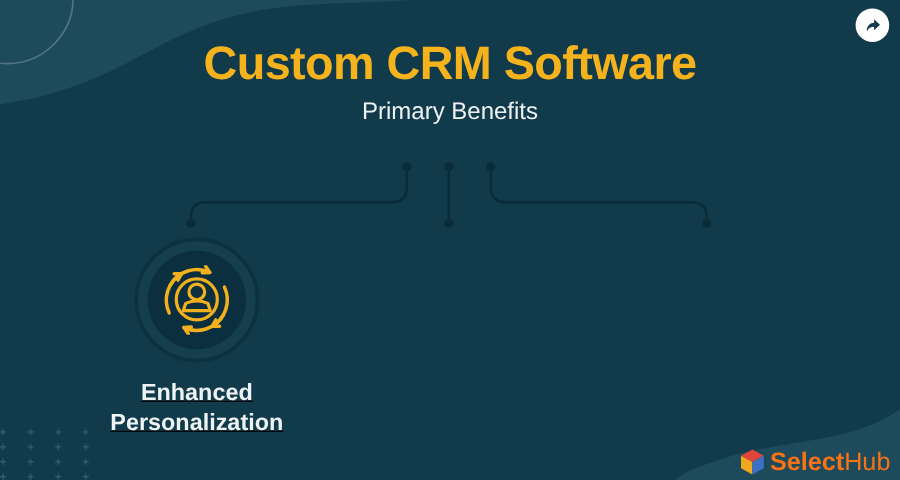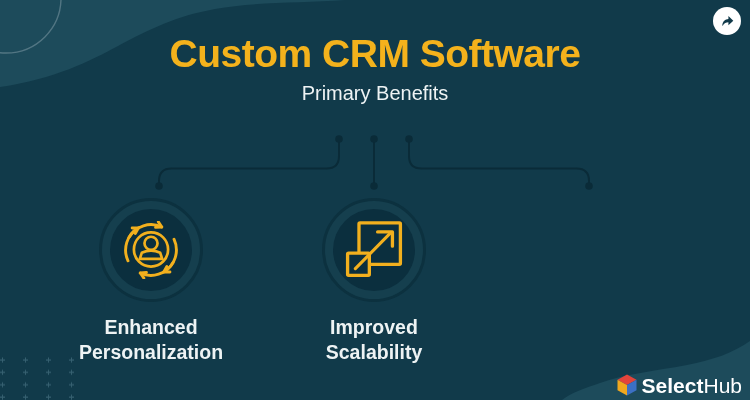--- a/index.html
+++ b/index.html
@@ -28,21 +28,21 @@
 
   .share-btn{
     position:absolute;top:7px;left:713px;width:28px;height:28px;z-index:3;
     background:var(--share-bg);border:none;border-radius:50%;
     display:flex;align-items:center;justify-content:center;cursor:pointer;padding:0;
   }
   .share-btn svg{display:block;}
   .share-arrow{fill:var(--share-arrow);}
 
   .benefit{position:absolute;top:198px;width:210px;text-align:center;z-index:2;}
-  .benefit.b0{left:46px;} .benefit.b1{left:269px;} .benefit.b2{left:485px;}
+  .benefit.b0{left:59px;text-decoration:underline;} .benefit.b1{left:269px;} .benefit.b2{left:485px;}
   .icon-circle{
     width:104px;height:104px;margin:0 auto;border-radius:50%;
     background:var(--circle-fill);border:3px solid var(--circle-ring);
     box-sizing:border-box;display:flex;align-items:center;justify-content:center;
   }
   .icon-disc{
     width:82px;height:82px;border-radius:50%;background:var(--circle-inner);
     display:flex;align-items:center;justify-content:center;
   }
   .icon-disc svg{display:block;}
@@ -51,21 +51,21 @@
   .icon-dot{fill:var(--accent);stroke:none;}
   .benefit-label{
     margin-top:13px;font-size:19.5px;font-weight:bold;color:var(--text);
     line-height:1.3;white-space:pre-line;
   }
 
   .logo{
     position:absolute;right:8px;bottom:4px;z-index:3;display:flex;
     align-items:center;gap:5px;cursor:pointer;
   }
-  .logo-text{font-size:21px;color:#ffffff;line-height:1;}
+  .logo-text{font-size:21px;color:#f97316;line-height:1;}
   .logo-bold{font-weight:bold;}
   .logo-reg{font-weight:normal;}
   .cube-top{fill:var(--logo-red);} .cube-left{fill:var(--logo-yellow);} .cube-right{fill:var(--logo-blue);}
 </style>
 </head>
 <body>
 
 <div class="canvas">
 
   <svg class="decor" width="750" height="400" viewBox="0 0 750 400">
@@ -117,34 +117,20 @@
           <path class="icon-stroke" style="stroke-width:2.8" d="M21.1,55.1 L17.7,50.2 L23.6,49.7"></path>
           <path class="icon-stroke" style="stroke-width:2.8" d="M5.8,38.4 A24.5,24.5 0 0 1 15.75,6.8"></path>
           <path class="icon-stroke" style="stroke-width:2.8" d="M9.8,6.8 L15.8,6.8 L12.8,12.0"></path>
         </svg>
       </div>
     </div>
     <div class="benefit-label">Enhanced
 Personalization</div>
   </div>
 
-  <div class="benefit b1">
-    <div class="icon-circle">
-      <div class="icon-disc">
-        <svg width="58" height="58" viewBox="0 0 56 56">
-          <rect class="icon-stroke" style="stroke-width:3.2" x="13.5" y="1.8" width="40" height="40" rx="1"></rect>
-          <rect class="icon-bgfill" style="stroke-width:3.2" x="2.5" y="31" width="21" height="21.5" rx="1"></rect>
-          <path class="icon-stroke" style="stroke-width:3" d="M10,46 L43.5,12"></path>
-          <path class="icon-stroke" style="stroke-width:3.2" d="M31.5,10.5 H45.8 V24.3"></path>
-        </svg>
-      </div>
-    </div>
-    <div class="benefit-label">Improved
-Scalability</div>
-  </div>
 
 
   <div class="logo">
     <svg width="20" height="22" viewBox="0 0 20 22">
       <polygon class="cube-top" points="10,0.5 19.5,5.8 10,11.1 0.5,5.8"></polygon>
       <polygon class="cube-left" points="0.5,5.8 10,11.1 10,21.5 0.5,16.2"></polygon>
       <polygon class="cube-right" points="10,11.1 19.5,5.8 19.5,16.2 10,21.5"></polygon>
     </svg>
     <span class="logo-text"><span class="logo-bold">Select</span><span class="logo-reg">Hub</span></span>
   </div>

